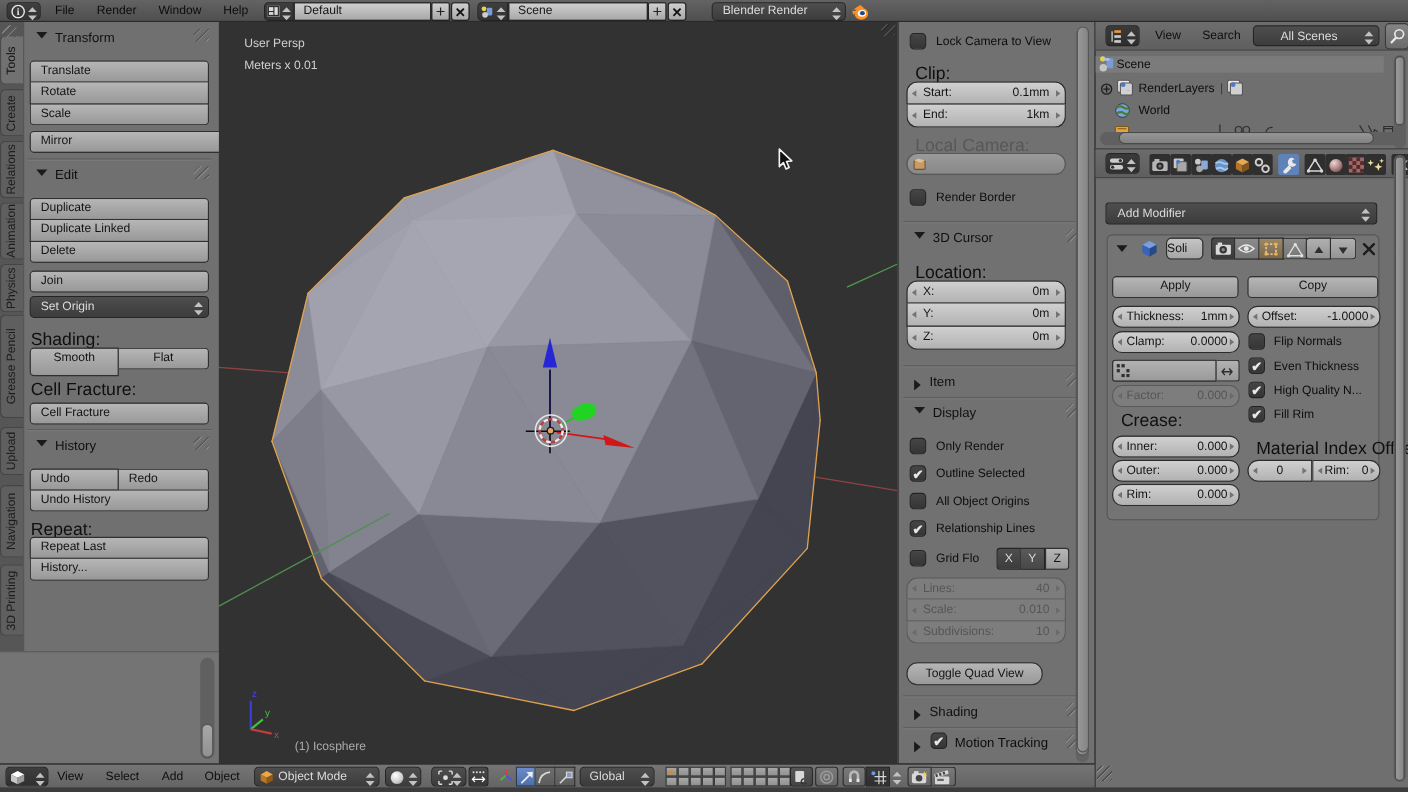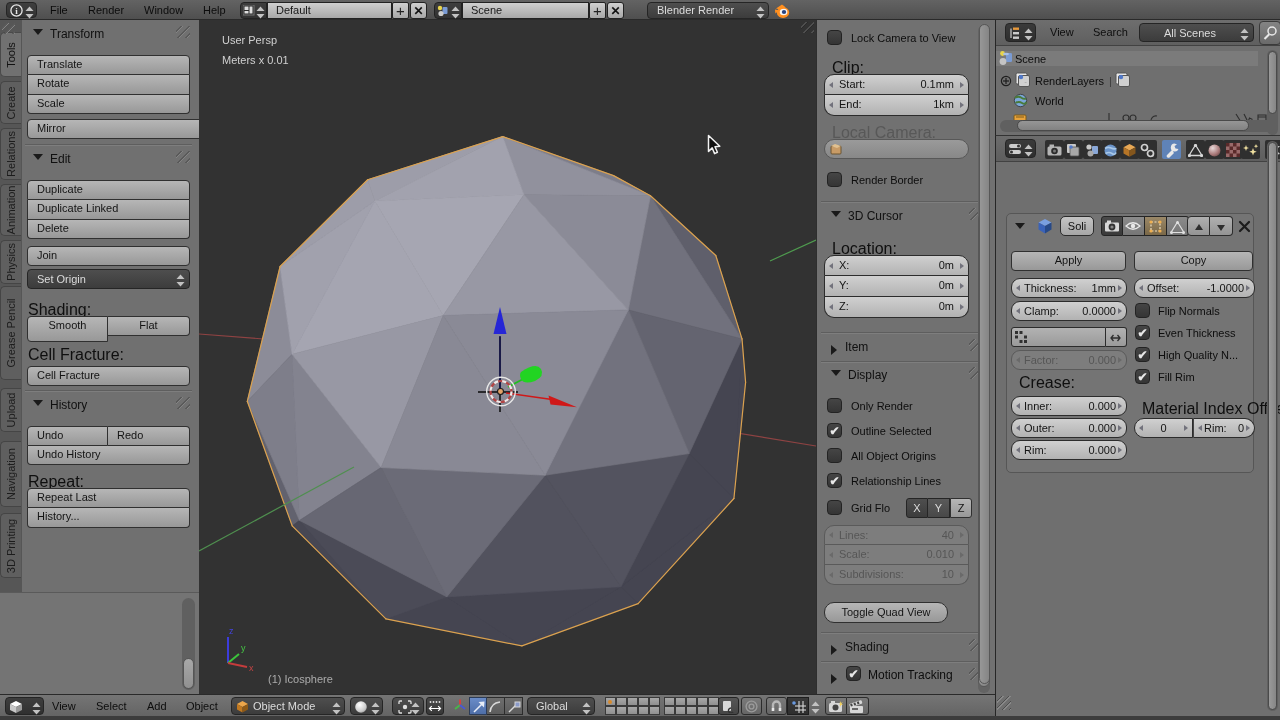--- a/index.html
+++ b/index.html
@@ -527,29 +527,35 @@
             <path d="M14,1 l0.6,1.6 L16.2,3.2 L14.6,3.8 L14,5.4 L13.4,3.8 L11.8,3.2 L13.4,2.6 Z"></path>
           </g>
         </svg>
       </div>
 <div class="abs" style="left:269px;top:4px;width:19px;height:19px;background:#2f2f2f;border-radius:2px">
         <svg width="15" height="15" style="position:absolute;left:2px;top:3px">
           <path d="M2,13 Q5,2 13,3 L9,7 L13,11 Q6,13 2,13Z" fill="#c8c8c8"></path>
         </svg>
       </div>
  </div>
+ <div class="dd" style="left:9px;top:48px;width:247px;height:20px;padding-left:10px;line-height:18px;border-radius:3px">Add Modifier
+  <svg width="9" height="13" style="position:absolute;right:5px;top:4px">
+        <path d="M4.5,0.5 L8.5,5 L0.5,5 Z" fill="#c2c2c2"></path>
+        <path d="M0.5,8 L8.5,8 L4.5,12.5 Z" fill="#c2c2c2"></path>
+      </svg>
+ </div>
 
  <div class="abs" style="left:10px;top:77px;width:248px;height:260px;border:1px solid #565656;border-radius:5px;background:#747474">
   <div class="abs" style="left:8px;top:9px;width:0;height:0;border:5px solid transparent;border-top:6px solid #1a1a1a"></div>
   <svg width="16" height="16" style="position:absolute;left:30px;top:4px">
         <polygon points="8,1 14.5,4.5 8,8 1.5,4.5" fill="#7a9fe0"></polygon>
         <polygon points="1.5,4.5 8,8 8,15.5 1.5,11.5" fill="#3a62b8"></polygon>
         <polygon points="8,8 14.5,4.5 14.5,11.5 8,15.5" fill="#274988"></polygon>
       </svg>
-  <div class="abs" style="left:53px;top:2px;width:34px;height:20px;background:linear-gradient(#c4c4c4,#a6a6a6);border:1px solid #2c2c2c;border-radius:5px;text-align:center;line-height:18px;color:#111">Soli</div>
+  <div class="abs" style="left:53px;top:2px;width:34px;height:20px;background:linear-gradient(#c4c4c4,#a6a6a6);border:1px solid #2c2c2c;border-radius:5px;line-height:18px;color:#111">Soli</div>
   <div class="abs" style="left:94px;top:2px;width:22px;height:20px;background:linear-gradient(#4a4a4a,#3a3a3a);border:1px solid #242424;border-radius:3px 0 0 3px">
    <svg width="15" height="12" style="position:absolute;left:3px;top:3px">
           <rect x="0" y="2.5" width="14" height="9" rx="1" fill="#d8d8d8"></rect>
           <rect x="2" y="0.5" width="4" height="3" fill="#d8d8d8"></rect>
           <circle cx="7" cy="7" r="3.4" fill="#333"></circle>
           <circle cx="7" cy="7" r="1.6" fill="#888"></circle>
         </svg>
   </div>
   <div class="abs" style="left:116px;top:2px;width:22px;height:20px;background:linear-gradient(#8b8b8b,#767676);border:1px solid #242424;border-left:none">
    <svg width="16" height="10" style="position:absolute;left:2px;top:4px">

